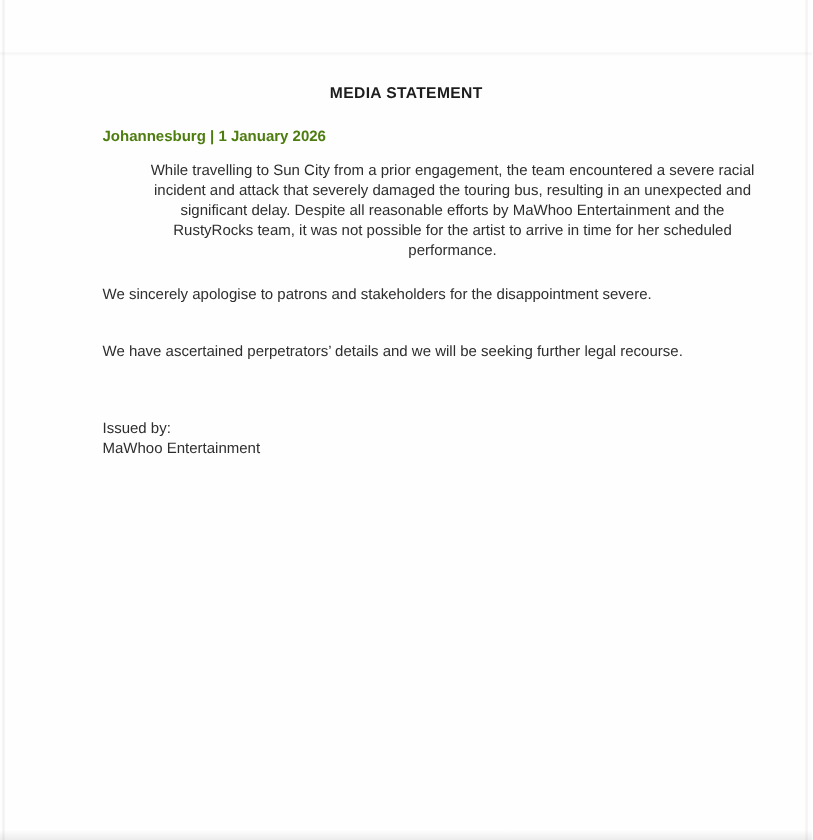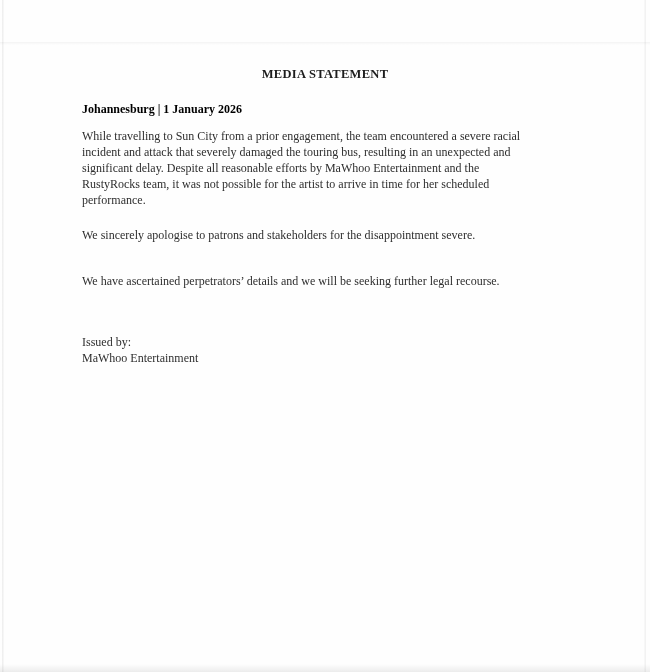--- a/index.html
+++ b/index.html
@@ -1,15 +1,15 @@
 <!DOCTYPE html>
 <html><head>
 <meta charset="utf-8">
 <style>
-  * { margin: 0; padding: 0; box-sizing: border-box; font-family: Liberation Serif, serif; }
+  * { margin: 0; padding: 0; box-sizing: border-box; }
   html, body {
     width: 650px;
     height: 672px;
     background: #ffffff;
     font-family: "Liberation Sans", sans-serif;
     overflow: hidden;
   }
   .photo {
     position: relative;
     width: 650px;
@@ -47,25 +47,25 @@
     width: 486px;
     text-align: center;
     font-size: 12.5px;
     font-weight: bold;
     letter-spacing: 0.3px;
     color: #1d1d1d;
   }
   .dateline {
     margin-top: 19px;
     font-weight: bold;
-    color: #000000;
+    color: #4d7c0f;
   }
   .para { white-space: pre-line; }
   .para-1 { margin-top: 14px; }
-  .para-2 { margin-top: 11px; }
+  .para-2 { margin-top: 11px; text-align: center; }
   .para-3 { margin-top: 19px; }
   .para-4 { margin-top: 30px; }
   .issued { margin-top: 45px; white-space: pre-line; }
 </style>
 </head>
 <body>
 
 <div class="photo">
   <div class="edge-left"></div>
   <div class="edge-right"></div>

